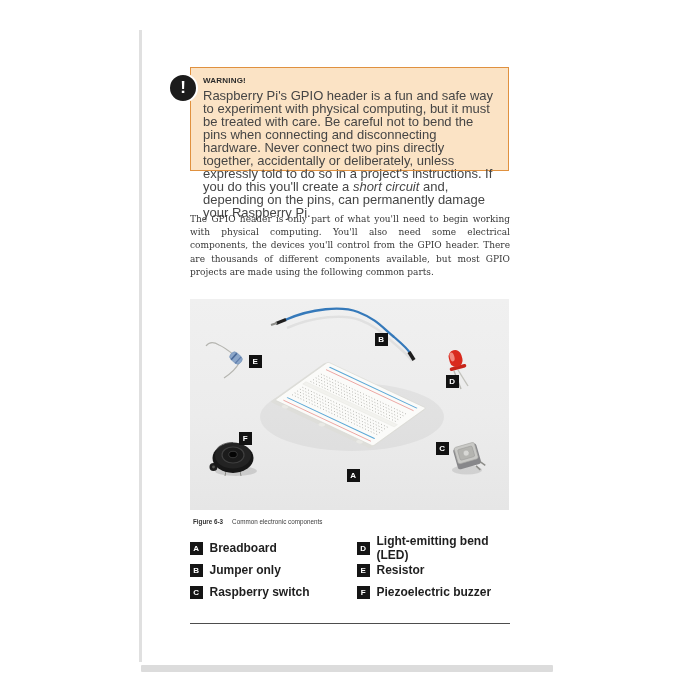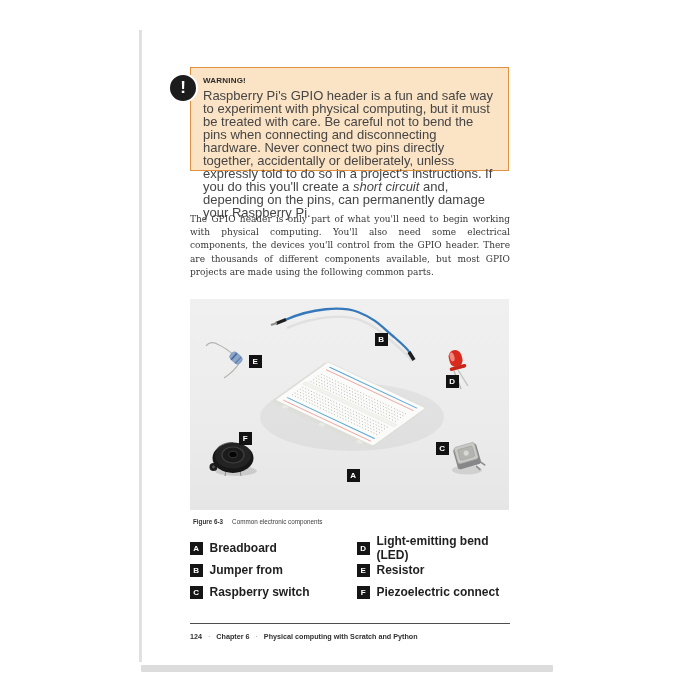--- a/index.html
+++ b/index.html
@@ -159,42 +159,35 @@
     <span class="cap-text">Common electronic components</span>
   </div>
 
   <div class="legend">
     <div class="legend-item">
       <span class="legend-letter">A</span>
       <span class="legend-label">Breadboard</span>
     </div>
     <div class="legend-item">
       <span class="legend-letter">B</span>
-      <span class="legend-label">Jumper from</span>
+      <span class="legend-label">Jumper only</span>
     </div>
     <div class="legend-item">
       <span class="legend-letter">C</span>
       <span class="legend-label">Raspberry switch</span>
     </div>
     <div class="legend-item">
       <span class="legend-letter">D</span>
       <span class="legend-label">Light-emitting bend (LED)</span>
     </div>
     <div class="legend-item">
       <span class="legend-letter">E</span>
       <span class="legend-label">Resistor</span>
     </div>
     <div class="legend-item">
       <span class="legend-letter">F</span>
-      <span class="legend-label">Piezoelectric connect</span>
+      <span class="legend-label">Piezoelectric buzzer</span>
     </div>
   </div>
 
   <div class="footer-line"></div>
-  <div class="footer-text">
-    <span>124</span>
-    <span class="footer-sep">·</span>
-    <span>Chapter 6</span>
-    <span class="footer-sep">·</span>
-    <span>Physical computing with Scratch and Python</span>
-  </div>
 
 </div>
 
 </body></html>

